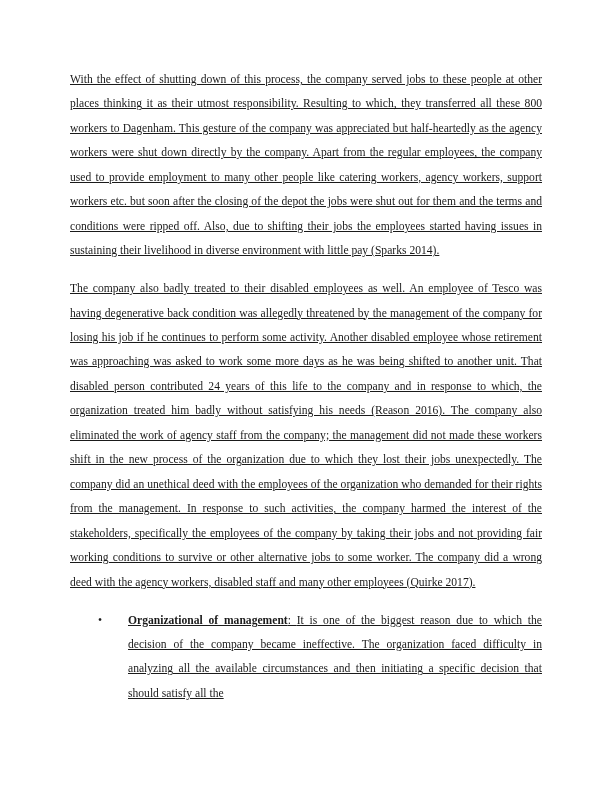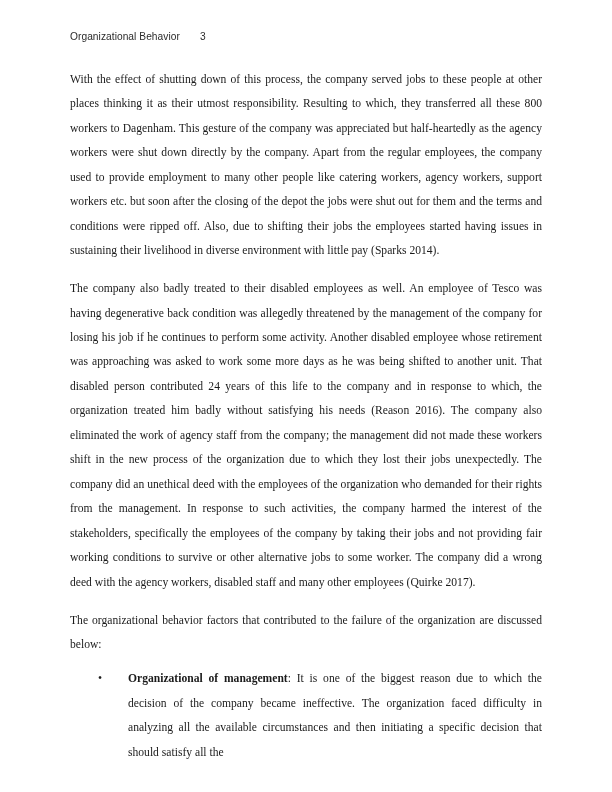--- a/index.html
+++ b/index.html
@@ -39,20 +39,21 @@
     display: inline-block;
     margin-left: 20px;
   }
 
   
   .content {
     position: absolute;
     top: 68px;
     left: 70px;
     width: 472px;
+    text-decoration: underline;
   }
 
   p.body-para {
     margin: 0 0 13.5px 0;
     font-size: 11.6px;
     line-height: 24.45px;
     text-align: justify;
     text-justify: inter-word;
     color: #1a1a1a;
     -webkit-hyphens: none;
@@ -104,32 +105,28 @@
   }
   .lead-in {
     font-weight: bold;
   }
 </style>
 </head>
 <body>
 
 <div class="page">
 
-  <div class="running-header">
-    <span class="hdr-title">Organizational Behavior</span><span class="hdr-pageno">3</span>
-  </div>
 
   <div class="content">
 
     <p class="body-para">With the effect of shutting down of this process, the company served jobs to these people at other places thinking it as their utmost responsibility. Resulting to which, they transferred all these 800 workers to Dagenham. This gesture of the company was appreciated but half-heartedly as the agency workers were shut down directly by the company. Apart from the regular employees, the company used to provide employment to many other people like catering workers, agency workers, support workers etc. but soon after the closing of the depot the jobs were shut out for them and the terms and conditions were ripped off. Also, due to shifting their jobs the employees started having issues in sustaining their livelihood in diverse environment with little pay (Sparks 2014).</p>
 
     <p class="body-para">The company also badly treated to their disabled employees as well. An employee of Tesco was having degenerative back condition was allegedly threatened by the management of the company for losing his job if he continues to perform some activity. Another disabled employee whose retirement was approaching was asked to work some more days as he was being shifted to another unit. That disabled person contributed 24 years of this life to the company and in response to which, the organization treated him badly without satisfying his needs (Reason 2016). The company also eliminated the work of agency staff from the company; the management did not made these workers shift in the new process of the organization due to which they lost their jobs unexpectedly. The company did an unethical deed with the employees of the organization who demanded for their rights from the management. In response to such activities, the company harmed the interest of the stakeholders, specifically the employees of the company by taking their jobs and not providing fair working conditions to survive or other alternative jobs to some worker. The company did a wrong deed with the agency workers, disabled staff and many other employees (Quirke 2017).</p>
 
 
-    <p class="intro-para">The organizational behavior factors that contributed to the failure of the organization are discussed below:</p>
 
     <ul class="bullet-list">
       <li>
         <span class="bullet-marker">•</span><span class="lead-in">Organizational of management</span><span>: </span><span>It is one of the biggest reason due to which the decision of the company became ineffective. The organization faced difficulty in analyzing all the available circumstances and then initiating a specific decision that should satisfy all the</span>
       </li>
     </ul>
 
   </div>
 
 </div>

